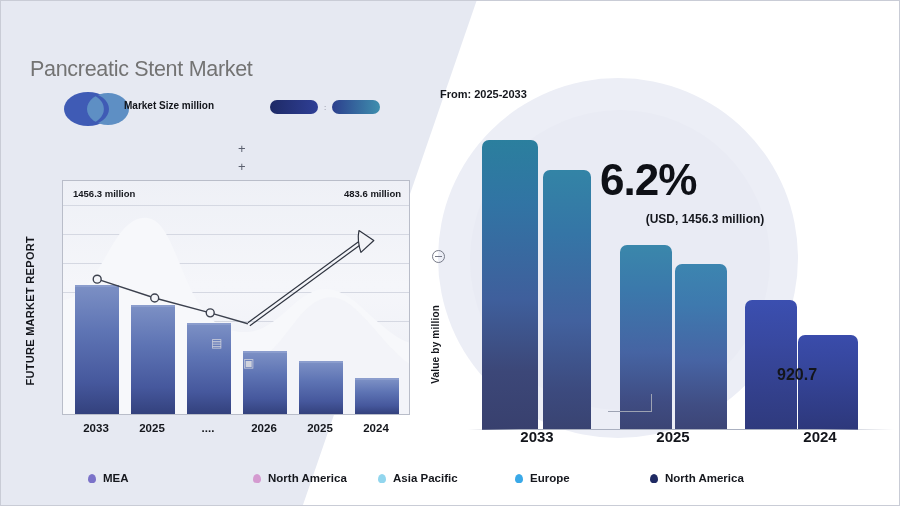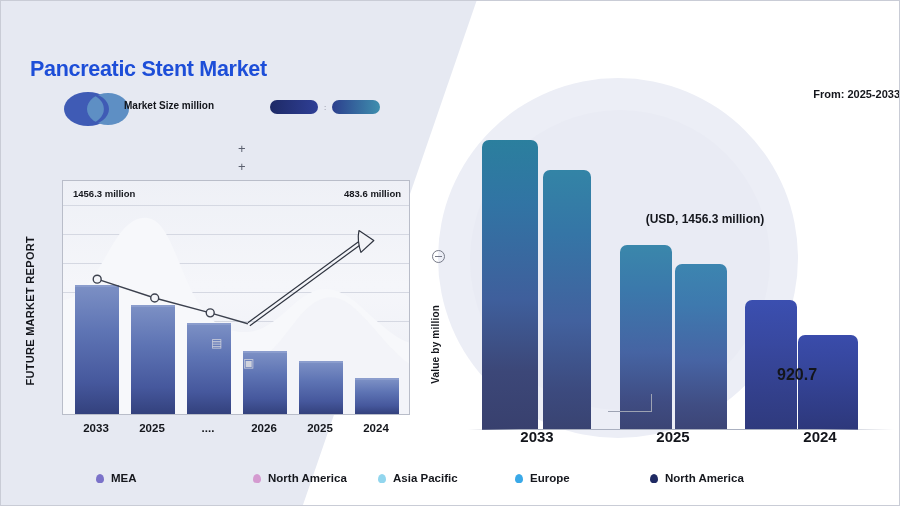--- a/index.html
+++ b/index.html
@@ -55,21 +55,21 @@
     border-radius:50%;
     background:#e9ebf4;
     z-index:1;
   }
 
   
   .left-panel { position:absolute; left:0; top:0; width:450px; height:506px; z-index:5; }
 
   .main-title {
     position:absolute; left:30px; top:57px;
-    font-size:21.5px; font-weight:bold; color:#1d4ed8;
+    font-size:21.5px; font-weight:normal; color:#737373;
     letter-spacing:-0.3px;
   }
 
   .brand-row { position:absolute; left:64px; top:92px; height:34px; }
   .brand-mark {
     position:absolute; left:0; top:0;
     width:68px; height:34px;
   }
   .brand-label {
     position:absolute; left:60px; top:8px;
@@ -151,21 +151,21 @@
   .faint-icon { position:absolute; color:#d0d3dd; z-index:4; font-size:12px; }
 
   
   .right-panel { position:absolute; left:440px; top:0; width:460px; height:506px; z-index:6; }
 
   .cagr-title {
     position:absolute; left:0; top:55px; width:460px; text-align:center;
     font-size:20px; font-weight:bold; color:#111318; letter-spacing:-0.2px;
   }
   .cagr-from {
-    position:absolute; left:0; top:88px; width:460px; text-align:right;
+    position:absolute; left:0; top:88px; width:460px; text-align:left;
     font-size:11px; font-weight:bold; color:#14161c;
   }
   .cagr-value {
     position:absolute; left:160px; top:155px;
     font-size:44px; font-weight:bold; color:#0e1016; letter-spacing:-1px;
   }
   .cagr-sub {
     position:absolute; left:160px; top:212px; width:210px; text-align:center;
     font-size:12px; font-weight:bold; color:#14161c;
   }
@@ -307,20 +307,21 @@
       <div class="xlab" style="left:118px">....</div>
       <div class="xlab" style="left:174px">2026</div>
       <div class="xlab" style="left:230px">2025</div>
       <div class="xlab" style="left:286px">2024</div>
     </div>
   </div>
 
   <div class="right-panel">
 
     <div class="cagr-from">From: 2025-2033</div>
+    <div class="cagr-value">6.2%</div>
     <div class="cagr-sub">(USD, 1456.3 million)</div>
 
     <div class="rchart">
 
       <div class="rbar" style="left:42px; width:56px; height:290px;
                   background:linear-gradient(180deg,#2b7f9e 0%, #3174a4 22%, #3f5f9c 55%, #3c4778 80%, #38406e 100%);"></div>
       <div class="rbar" style="left:103px; width:48px; height:260px;
                   background:linear-gradient(180deg,#3384a6 0%, #3575a6 25%, #42619e 58%, #3c4a7e 85%, #394371 100%);"></div>
 
       <div class="rbar" style="left:180px; width:52px; height:185px;
@@ -338,21 +339,21 @@
     </div>
 
     <div class="rval">920.7</div>
 
     <div class="rxlab" style="left:42px">2033</div>
     <div class="rxlab" style="left:178px">2025</div>
     <div class="rxlab" style="left:325px">2024</div>
   </div>
 
   <div class="legend">
-    <div class="legend-item" id="lg0" style="left: 96px;">
+    <div class="legend-item" id="lg0" style="left: 88px;">
       <span class="legend-dot" style="background: rgb(123, 114, 201);"></span>
       <span class="legend-text">MEA</span>
     </div>
     <div class="legend-item" id="lg1" style="left: 253px;">
       <span class="legend-dot" style="background: rgb(212, 154, 208);"></span>
       <span class="legend-text">North America</span>
     </div>
     <div class="legend-item" id="lg2" style="left: 378px;">
       <span class="legend-dot" style="background: rgb(146, 214, 238);"></span>
       <span class="legend-text">Asia Pacific</span>

